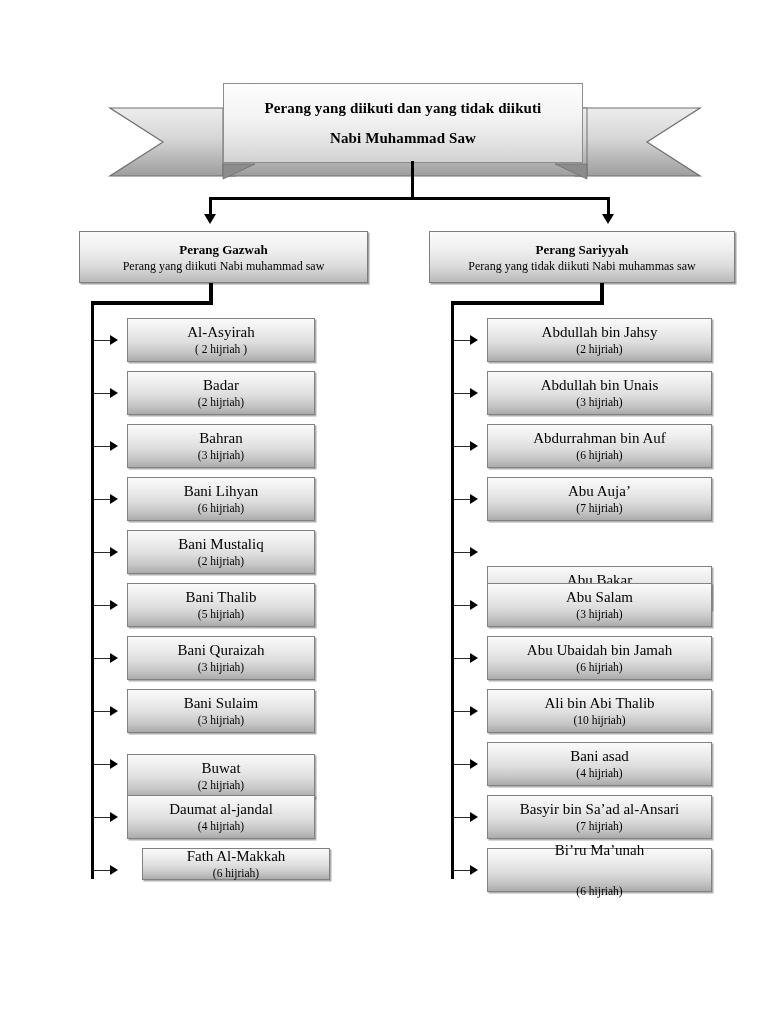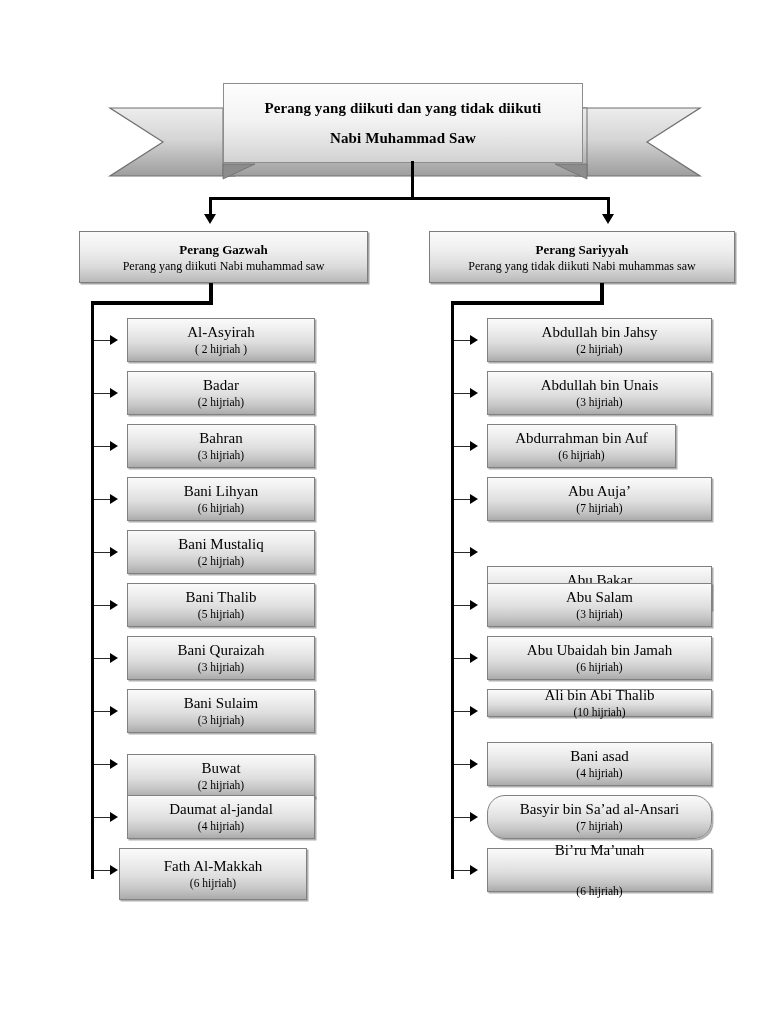--- a/index.html
+++ b/index.html
@@ -253,41 +253,41 @@
         <div class="item-year">(2 hijriah)</div>
       </div>
       <div class="tick" style="left: 94px; top: 817px; width: 16px;"></div>
       <div class="tick-head" style="left: 110px; top: 812px;"></div>
       <div class="item-box" style="left: 127px; top: 795px; width: 188px; height: 44px;">
         <div class="item-name">Daumat al-jandal</div>
         <div class="item-year">(4 hijriah)</div>
       </div>
       <div class="tick" style="left: 94px; top: 870px; width: 16px;"></div>
       <div class="tick-head" style="left: 110px; top: 865px;"></div>
-      <div class="item-box" style="left: 119px; top: 848px; width: 188px; height: 52px; align-items: center;">
+      <div class="item-box" style="left: 142px; top: 848px; width: 188px; height: 32px; align-items: center;">
         <div class="item-name">Fath Al-Makkah</div>
         <div class="item-year">(6 hijriah)</div>
       </div>
     </div>
   <div id="right-list">
       <div class="tick" style="left: 454px; top: 340px; width: 16px;"></div>
       <div class="tick-head" style="left: 470px; top: 335px;"></div>
       <div class="item-box" style="left: 487px; top: 318px; width: 225px; height: 44px;">
         <div class="item-name">Abdullah bin Jahsy</div>
         <div class="item-year">(2 hijriah)</div>
       </div>
       <div class="tick" style="left: 454px; top: 393px; width: 16px;"></div>
       <div class="tick-head" style="left: 470px; top: 388px;"></div>
       <div class="item-box" style="left: 487px; top: 371px; width: 225px; height: 44px;">
         <div class="item-name">Abdullah bin Unais</div>
         <div class="item-year">(3 hijriah)</div>
       </div>
       <div class="tick" style="left: 454px; top: 446px; width: 16px;"></div>
       <div class="tick-head" style="left: 470px; top: 441px;"></div>
-      <div class="item-box" style="left: 487px; top: 424px; width: 189px; height: 44px;">
+      <div class="item-box" style="left: 487px; top: 424px; width: 225px; height: 44px;">
         <div class="item-name">Abdurrahman bin Auf</div>
         <div class="item-year">(6 hijriah)</div>
       </div>
       <div class="tick" style="left: 454px; top: 499px; width: 16px;"></div>
       <div class="tick-head" style="left: 470px; top: 494px;"></div>
       <div class="item-box" style="left: 487px; top: 477px; width: 225px; height: 44px;">
         <div class="item-name">Abu Auja’</div>
         <div class="item-year">(7 hijriah)</div>
       </div>
       <div class="tick" style="left: 454px; top: 552px; width: 16px;"></div>
@@ -303,33 +303,33 @@
         <div class="item-year">(3 hijriah)</div>
       </div>
       <div class="tick" style="left: 454px; top: 658px; width: 16px;"></div>
       <div class="tick-head" style="left: 470px; top: 653px;"></div>
       <div class="item-box" style="left: 487px; top: 636px; width: 225px; height: 44px;">
         <div class="item-name">Abu Ubaidah bin Jamah</div>
         <div class="item-year">(6 hijriah)</div>
       </div>
       <div class="tick" style="left: 454px; top: 711px; width: 16px;"></div>
       <div class="tick-head" style="left: 470px; top: 706px;"></div>
-      <div class="item-box" style="left: 487px; top: 689px; width: 225px; height: 28px;">
+      <div class="item-box" style="left: 487px; top: 689px; width: 225px; height: 44px;">
         <div class="item-name">Ali bin Abi Thalib</div>
         <div class="item-year">(10 hijriah)</div>
       </div>
       <div class="tick" style="left: 454px; top: 764px; width: 16px;"></div>
       <div class="tick-head" style="left: 470px; top: 759px;"></div>
       <div class="item-box" style="left: 487px; top: 742px; width: 225px; height: 44px;">
         <div class="item-name">Bani asad</div>
         <div class="item-year">(4 hijriah)</div>
       </div>
       <div class="tick" style="left: 454px; top: 817px; width: 16px;"></div>
       <div class="tick-head" style="left: 470px; top: 812px;"></div>
-      <div class="item-box" style="left: 487px; top: 795px; width: 225px; height: 44px; border-radius: 18px;">
+      <div class="item-box" style="left: 487px; top: 795px; width: 225px; height: 44px;">
         <div class="item-name">Basyir bin Sa’ad al-Ansari</div>
         <div class="item-year">(7 hijriah)</div>
       </div>
       <div class="tick" style="left: 454px; top: 870px; width: 16px;"></div>
       <div class="tick-head" style="left: 470px; top: 865px;"></div>
       <div class="item-box" style="left: 487px; top: 848px; width: 225px; height: 44px; gap: 24px;">
         <div class="item-name">Bi’ru Ma’unah</div>
         <div class="item-year">(6 hijriah)</div>
       </div>
     </div>

